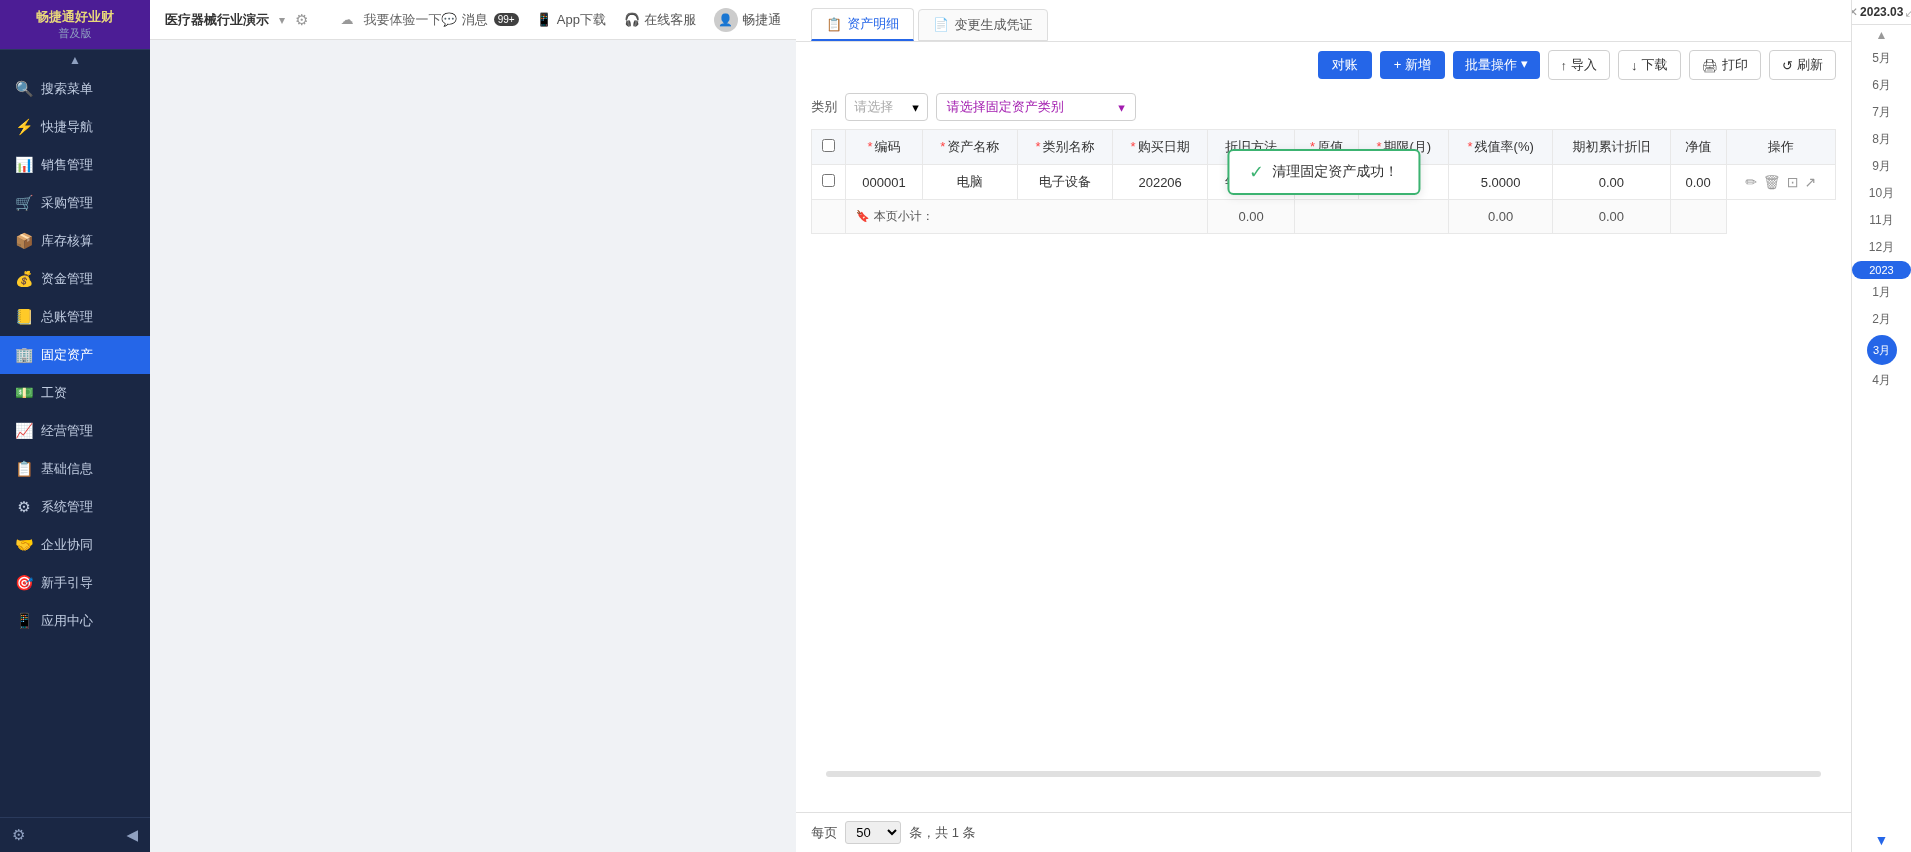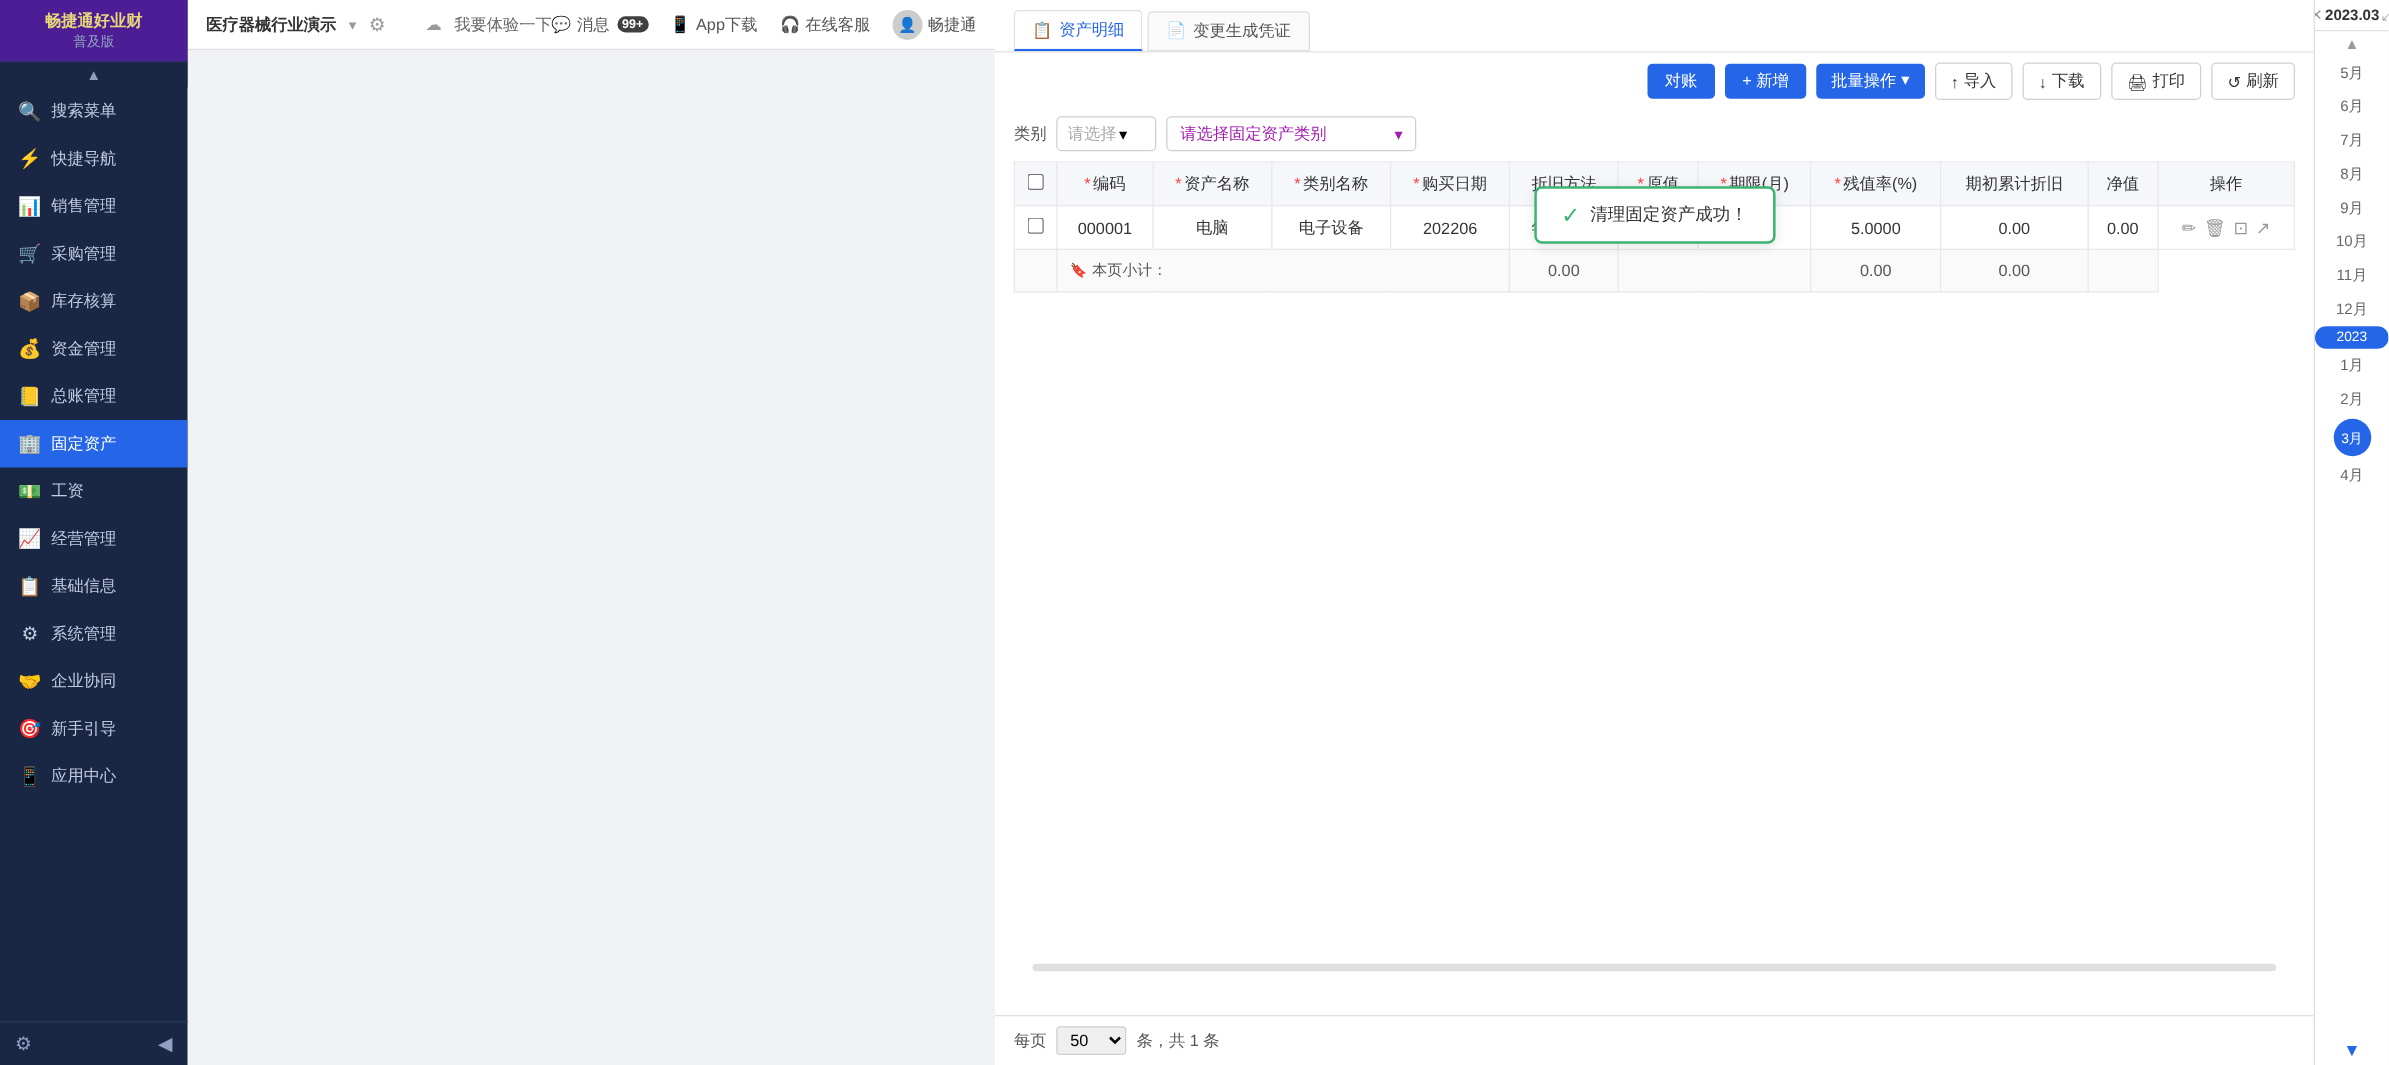--- a/index.html
+++ b/index.html
@@ -138,21 +138,20 @@
       font-size: 13px;
       cursor: pointer;
     }
     .notification-badge {
       background: #404040;
       color: #fff;
       font-size: 10px;
       border-radius: 8px;
       padding: 1px 4px;
       margin-left: 2px;
-      font-weight: bold;
     }
     .user-avatar {
       width: 24px;
       height: 24px;
       border-radius: 50%;
       background: #ccc;
       display: flex;
       align-items: center;
       justify-content: center;
       color: #666;
@@ -293,21 +292,21 @@
     }
     .filter-select {
       border: 1px solid #d0d0d0;
       background: #fff;
       border-radius: 4px;
       padding: 4px 8px;
       font-size: 13px;
       cursor: pointer;
       display: flex;
       align-items: center;
-      gap: 2px;
+      gap: 19px;
       min-width: 80px;
     }
     .filter-input {
       border: 1px solid #d0d0d0;
       background: #fff;
       border-radius: 4px;
       padding: 4px 10px;
       font-size: 13px;
       min-width: 200px;
       display: flex;

